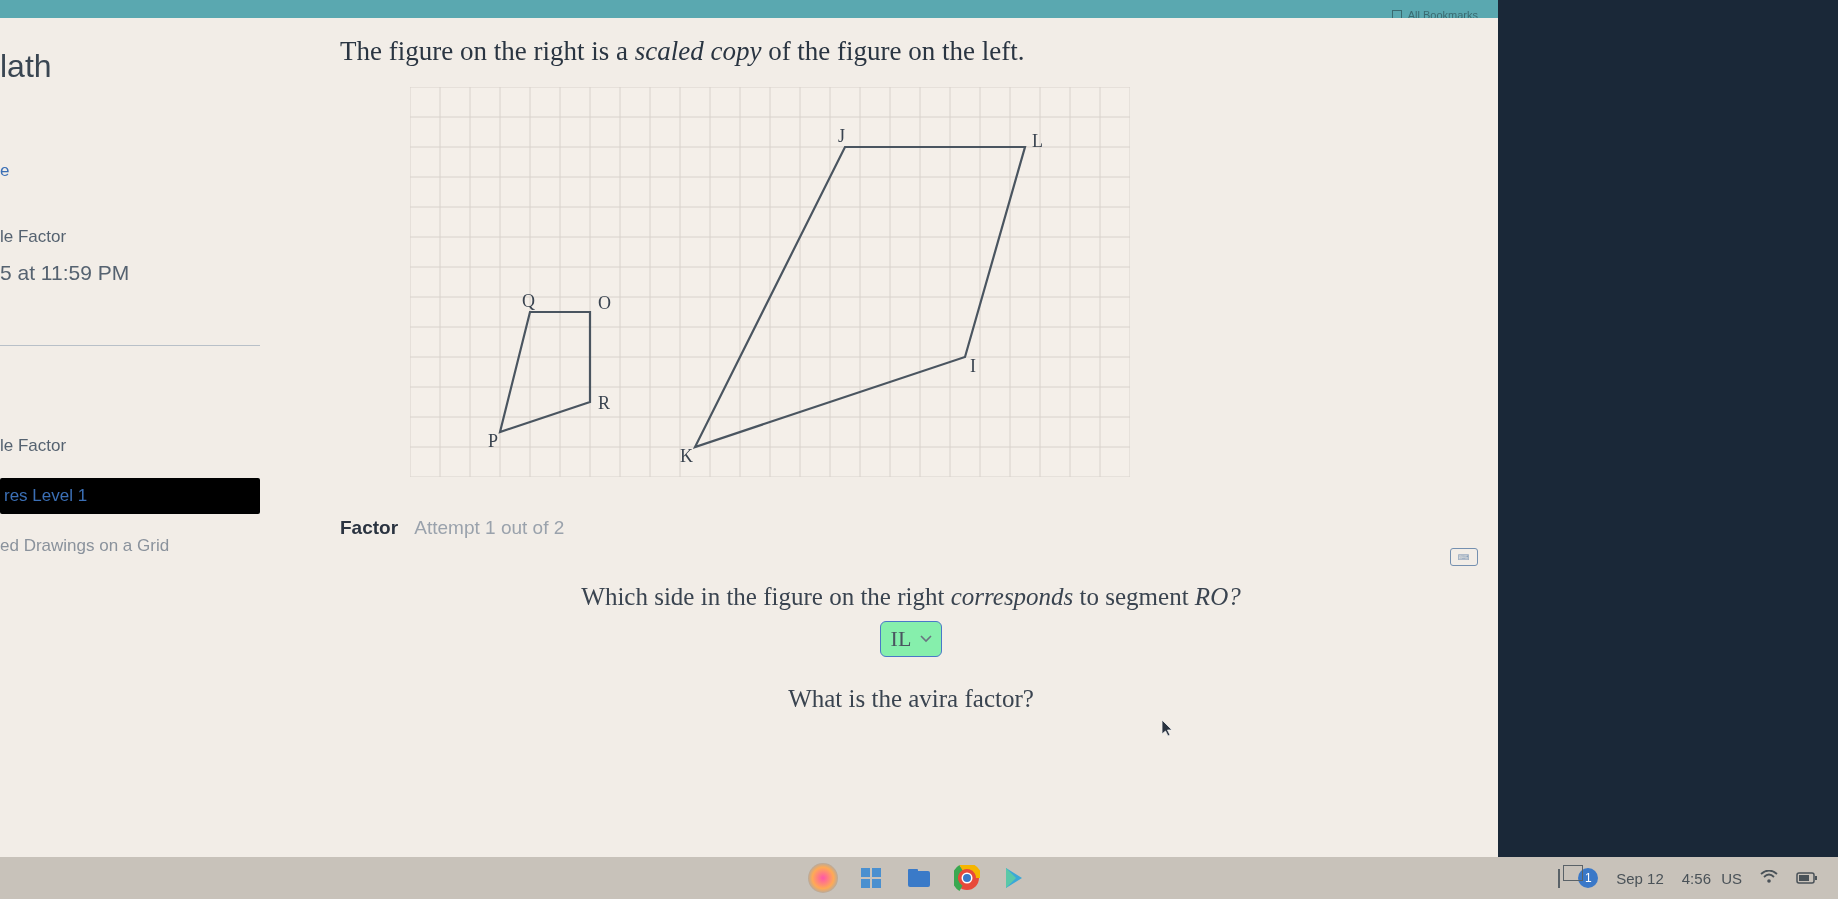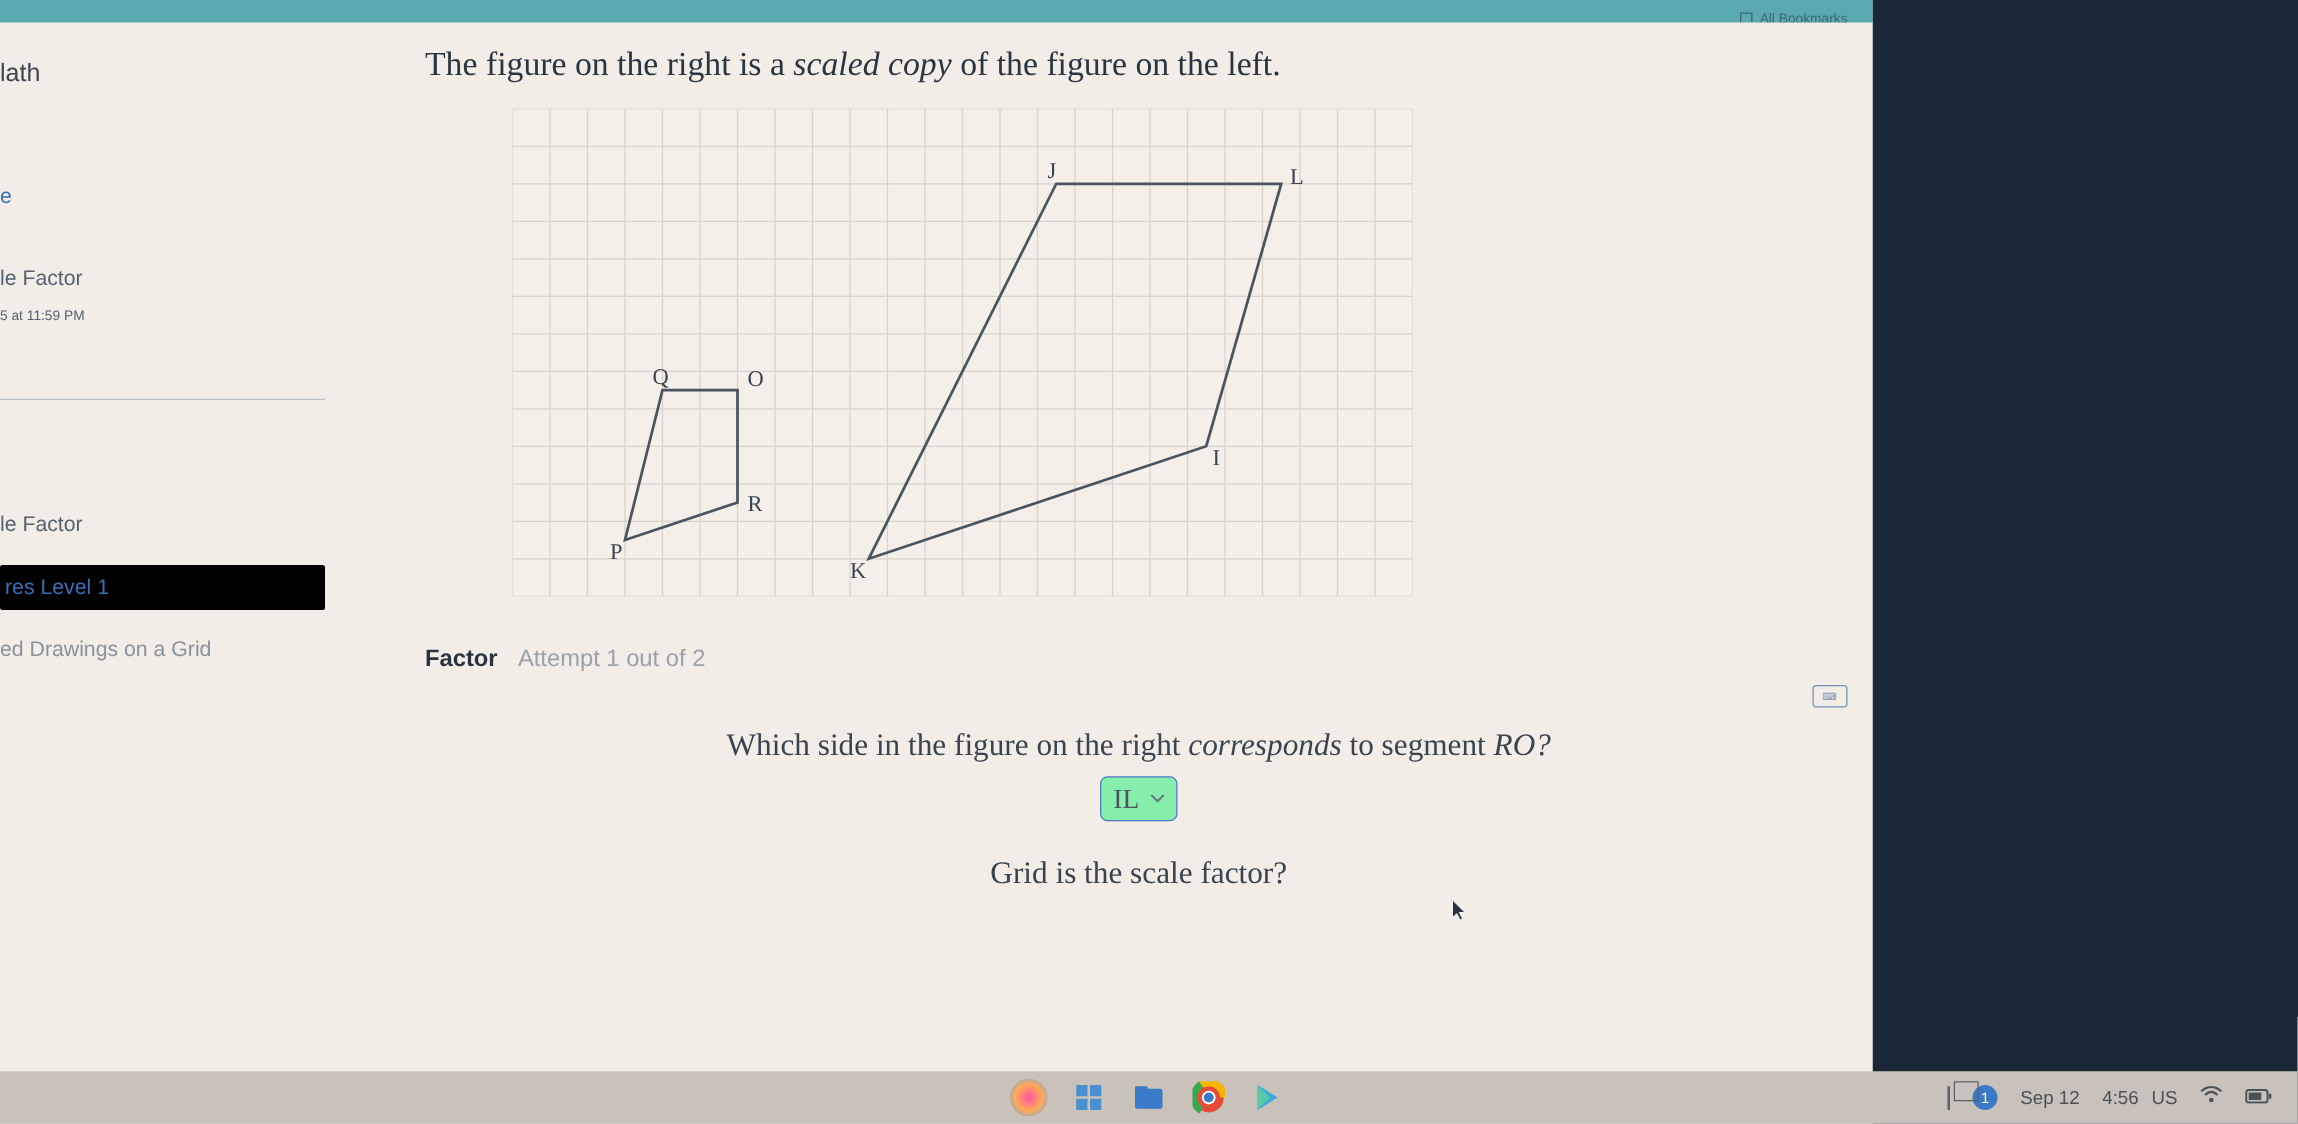--- a/index.html
+++ b/index.html
@@ -38,41 +38,41 @@
     .sidebar {
       position: absolute;
       left: 0; top: 18px;
       width: 260px;
       height: 840px;
       background: #f2ede7;
       padding-top: 30px;
     }
     .sidebar-title {
       font-family: Arial, sans-serif;
-      font-size: 20px;
+      font-size: 32px;
       color: #3a4652;
       padding-left: 0;
       margin-bottom: 70px;
       font-weight: 500;
     }
     .sidebar-item {
       font-family: Arial, sans-serif;
       font-size: 17px;
       color: #556270;
       padding: 10px 0 10px 0;
     }
     .sidebar-link {
       color: #3b6fb5;
       font-family: Arial, sans-serif;
       font-size: 17px;
       padding: 6px 0;
     }
     .sidebar-due {
       font-family: Arial, sans-serif;
-      font-size: 11px;
+      font-size: 21px;
       color: #556270;
       margin-top: 4px;
       margin-bottom: 60px;
     }
     .sidebar-hr {
       border: none;
       border-top: 1px solid #b8c0c8;
       margin: 20px 0;
     }
     .sidebar-selected {
@@ -335,21 +335,21 @@
       <span>IL</span>
       <span class="chev">
         <svg width="12" height="8" viewBox="0 0 12 8">
             <path d="M1 1 L6 6 L11 1" fill="none" stroke="#6a7480" stroke-width="1.6"></path>
           </svg>
       </span>
     </span>
   </div>
 
   <div class="q-line" style="margin-top:28px;">
-    <span>Grid is the scale factor?</span>
+    <span>What is the avira factor?</span>
   </div>
 
   <div class="kbd-icon">⌨</div>
 
   <svg class="cursor" viewBox="0 0 16 20">
     <path d="M2 2 L2 16 L5.5 13 L8 18 L10 17 L7.5 12 L12 12 Z" fill="#2a3340" stroke="#f0f0f0" stroke-width="0.8"></path>
   </svg>
 </div>
 
 <div class="taskbar">

